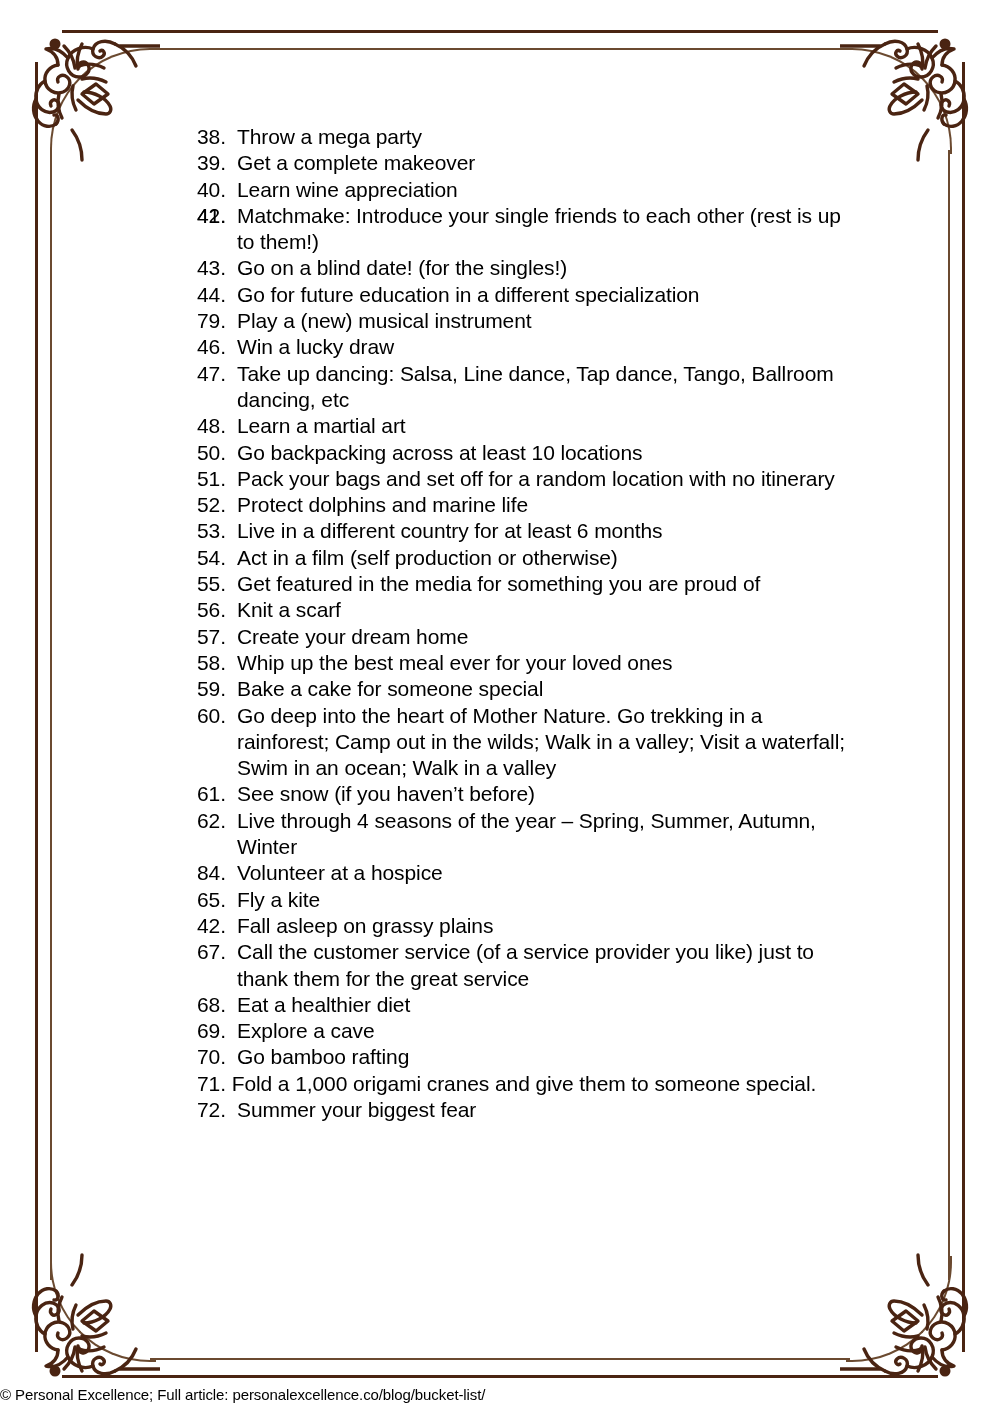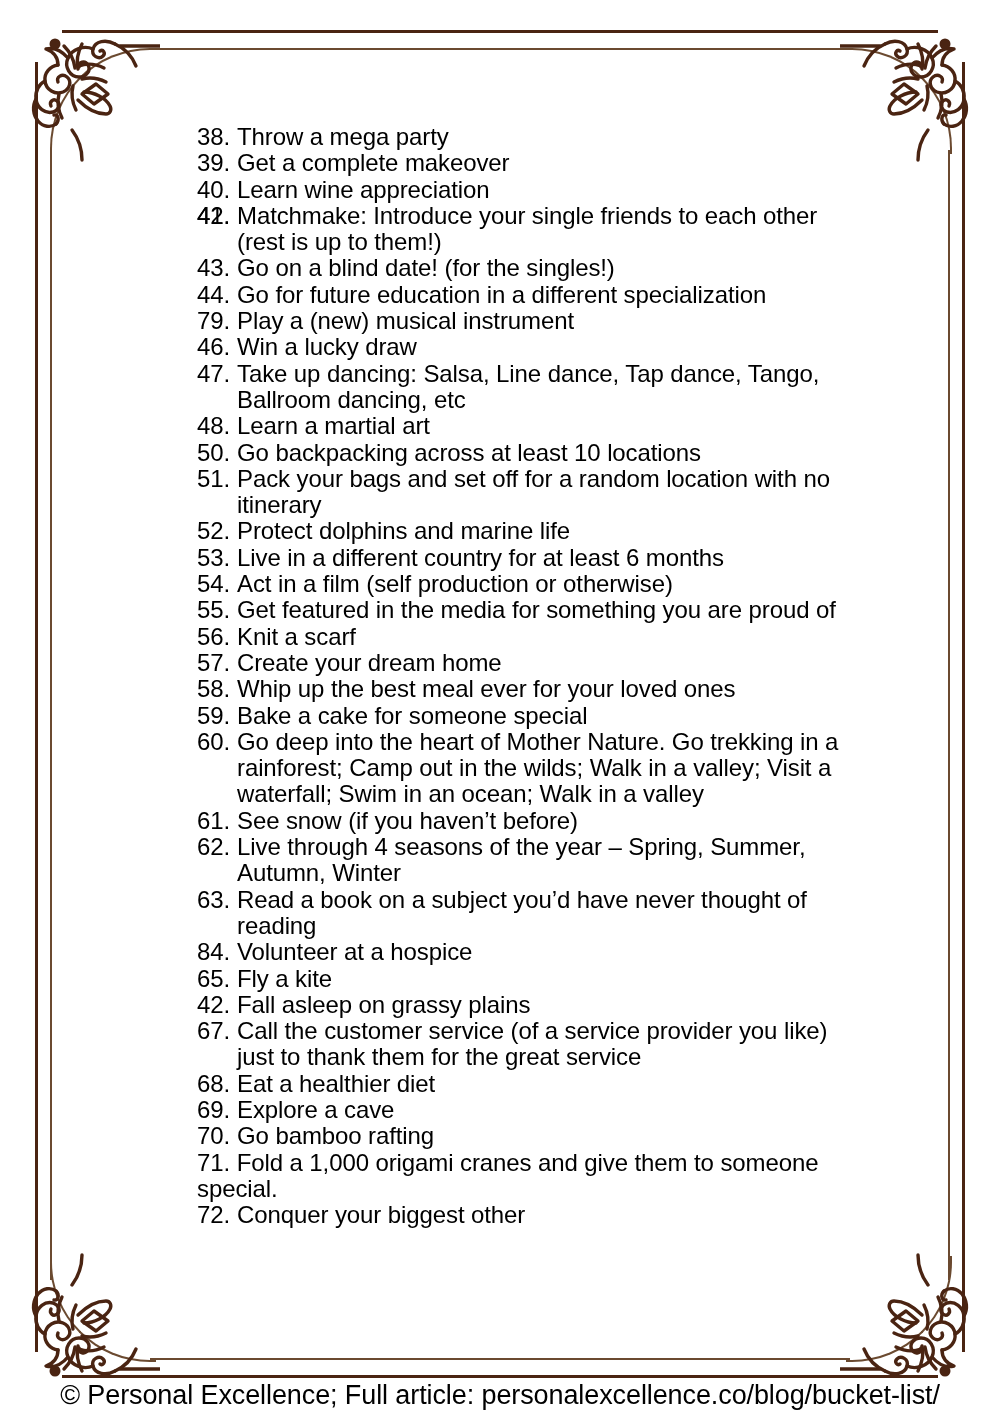--- a/index.html
+++ b/index.html
@@ -80,21 +80,21 @@
   }
 
   ol.list {
     list-style: none;
     margin: 0;
     padding: 0;
   }
   ol.list > li {
     position: relative;
     padding-left: 40px;
-    font-size: 24px;
+    font-size: 21px;
     line-height: 26.3px;
     color: #000000;
     letter-spacing: -0.1px;
   }
   ol.list > li .num {
     position: absolute;
     left: 0;
     top: 0;
     width: 34px;
     text-align: left;
@@ -108,22 +108,21 @@
     display: inline;
     width: auto;
   }
 
   
   .footer {
     position: absolute;
     left: 0;
     top: 1381px;
     width: 1000px;
-    text-align: center;
-    font-size: 27px;
+    font-size: 15px;
     line-height: 28px;
     color: #000000;
     letter-spacing: -0.1px;
   }
 </style>
 </head>
 <body>
 
 <div id="page">
 
@@ -261,28 +260,27 @@
         <li><span class="num">53.</span><span class="txt">Live in a different country for at least 6 months</span></li>
         <li><span class="num">54.</span><span class="txt">Act in a film (self production or otherwise)</span></li>
         <li><span class="num">55.</span><span class="txt">Get featured in the media for something you are proud of</span></li>
         <li><span class="num">56.</span><span class="txt">Knit a scarf</span></li>
         <li><span class="num">57.</span><span class="txt">Create your dream home</span></li>
         <li><span class="num">58.</span><span class="txt">Whip up the best meal ever for your loved ones</span></li>
         <li><span class="num">59.</span><span class="txt">Bake a cake for someone special</span></li>
         <li><span class="num">60.</span><span class="txt">Go deep into the heart of Mother Nature. Go trekking in a rainforest;  Camp out in the wilds; Walk in a valley; Visit a waterfall; Swim in an ocean; Walk in a valley</span></li>
         <li><span class="num">61.</span><span class="txt">See snow (if you haven’t before)</span></li>
         <li><span class="num">62.</span><span class="txt">Live through 4 seasons of the year – Spring, Summer, Autumn, Winter</span></li>
-        <li><span class="num">63.</span><span class="txt">Read a book on a subject you’d have never thought of reading</span></li>
         <li><span class="num">84.</span><span class="txt">Volunteer at a hospice</span></li>
         <li><span class="num">65.</span><span class="txt">Fly a kite</span></li>
         <li><span class="num">42.</span><span class="txt">Fall asleep on grassy plains</span></li>
         <li><span class="num">67.</span><span class="txt">Call the customer service (of a service provider you like) just to thank them for the great service</span></li>
         <li><span class="num">68.</span><span class="txt">Eat a healthier diet</span></li>
         <li><span class="num">69.</span><span class="txt">Explore a cave</span></li>
         <li><span class="num">70.</span><span class="txt">Go bamboo rafting</span></li>
         <li class="no-hang"><span class="num">71.</span> <span class="txt">Fold a 1,000 origami cranes and give them to someone special.</span></li>
-        <li><span class="num">72.</span><span class="txt">Conquer your biggest other</span></li>
+        <li><span class="num">72.</span><span class="txt">Summer your biggest fear</span></li>
       </ol>
   </div>
 
   <div class="footer">© Personal Excellence; Full article: personalexcellence.co/blog/bucket-list/</div>
 
 </div>
 
 </body></html>

